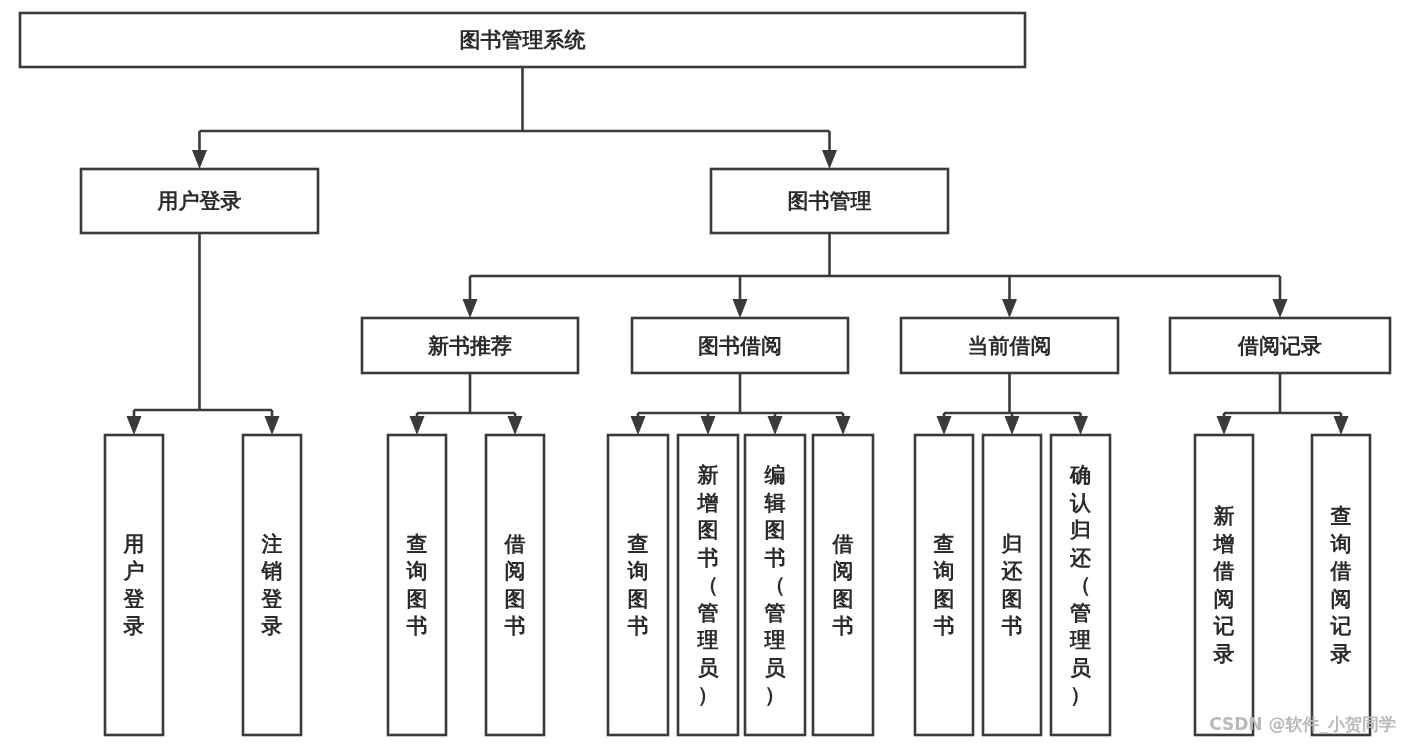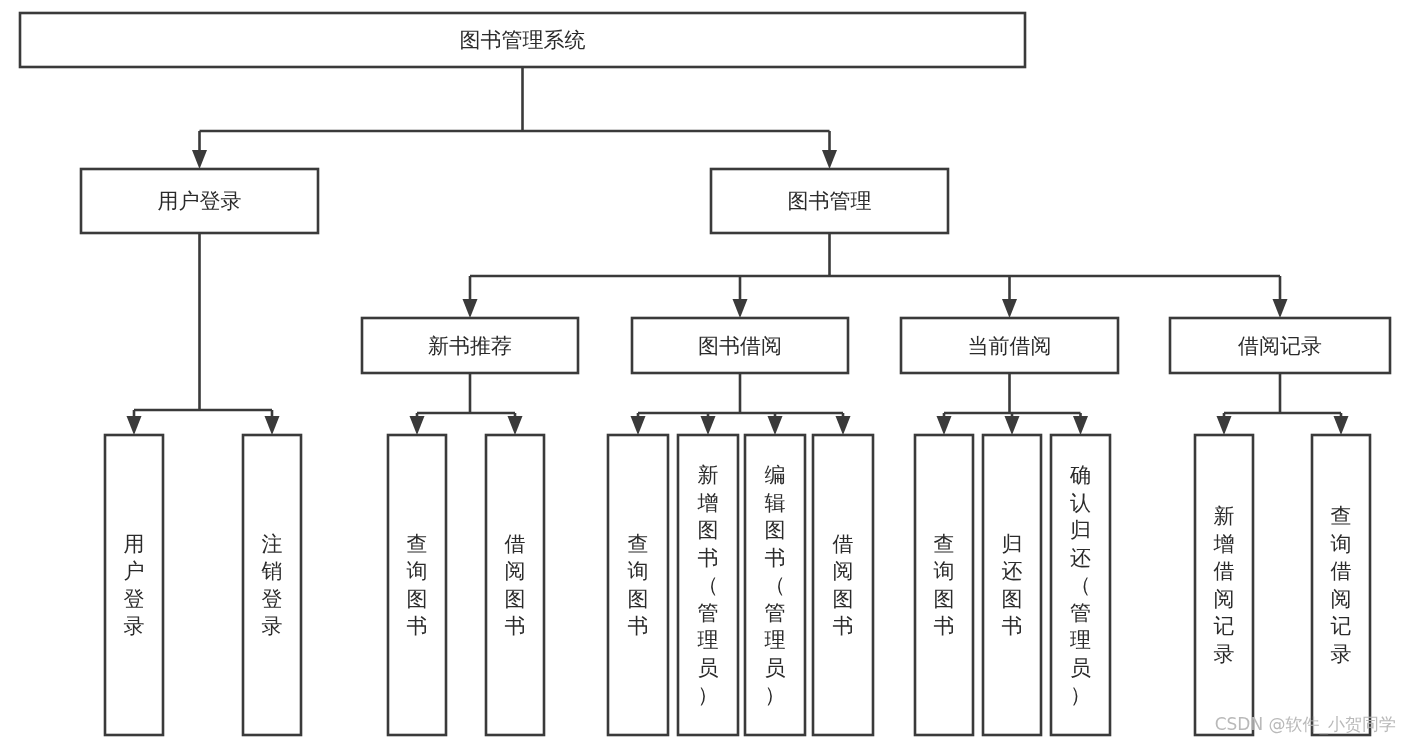--- a/index.html
+++ b/index.html
@@ -11,20 +11,21 @@
     width: 1405px;
     height: 747px;
     font-family: "DejaVu Sans", "Liberation Sans", sans-serif;
     overflow: hidden;
   }
   #diagram-root {
     position: relative;
     width: 1405px;
     height: 747px;
     background: #ffffff;
+    font-weight: bold;
   }
   svg.diagram-canvas {
     position: absolute;
     top: 0;
     left: 0;
     width: 1405px;
     height: 747px;
     display: block;
   }
   .node-box {

